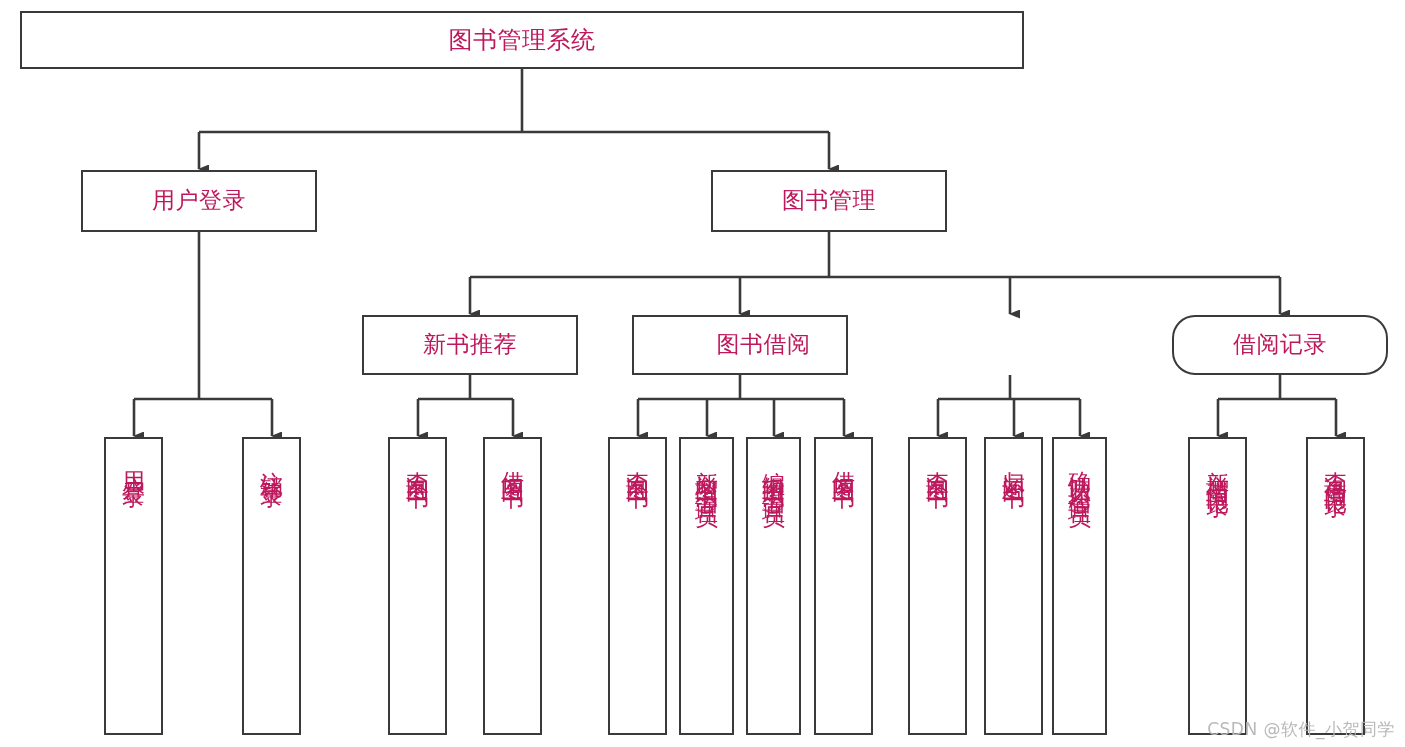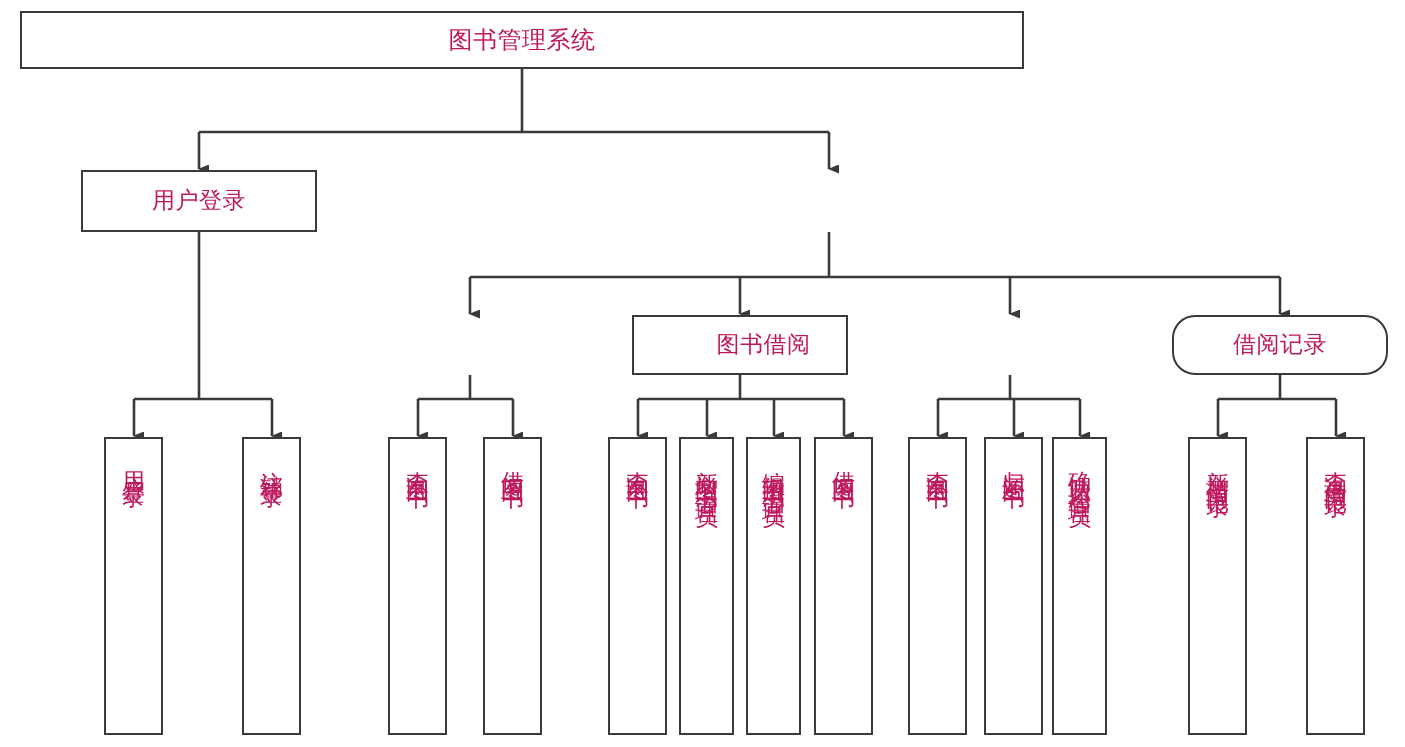--- a/index.html
+++ b/index.html
@@ -125,21 +125,27 @@
       </g>
   </svg>
 
   <div class="node root horizontal" style="left: 20px; top: 11px; width: 1004px; height: 58px;">
     <span class="node-label">图书管理系统</span>
   </div>
 
   <div class="node horizontal" style="left: 81px; top: 170px; width: 236px; height: 62px;">
     <span class="node-label">用户登录</span>
   </div>
+  <div class="node horizontal" style="left: 711px; top: 170px; width: 236px; height: 62px;">
+    <span class="node-label">图书管理</span>
+  </div>
 
+  <div class="node horizontal" style="left: 362px; top: 315px; width: 216px; height: 60px;">
+    <span class="node-label">新书推荐</span>
+  </div>
   <div class="node horizontal" style="left: 632px; top: 315px; width: 216px; height: 60px; padding-left: 47px;">
     <span class="node-label">图书借阅</span>
   </div>
   <div class="node horizontal" style="left: 1172px; top: 315px; width: 216px; height: 60px; border-radius: 23px;">
     <span class="node-label">借阅记录</span>
   </div>
 
   <div class="node vertical" style="left: 104px; top: 437px; width: 59px; height: 298px;">
     <span class="node-label">用户登录</span>
   </div>
@@ -173,14 +179,15 @@
   <div class="node vertical" style="left: 1052px; top: 437px; width: 55px; height: 298px;">
     <span class="node-label">确认归还（管理员）</span>
   </div>
   <div class="node vertical" style="left: 1188px; top: 437px; width: 59px; height: 298px;">
     <span class="node-label">新增借阅记录</span>
   </div>
   <div class="node vertical" style="left: 1306px; top: 437px; width: 59px; height: 298px;">
     <span class="node-label">查询借阅记录</span>
   </div>
 
+  <div class="watermark">CSDN @软件_小贺同学</div>
 
 </div>
 
 </body></html>

